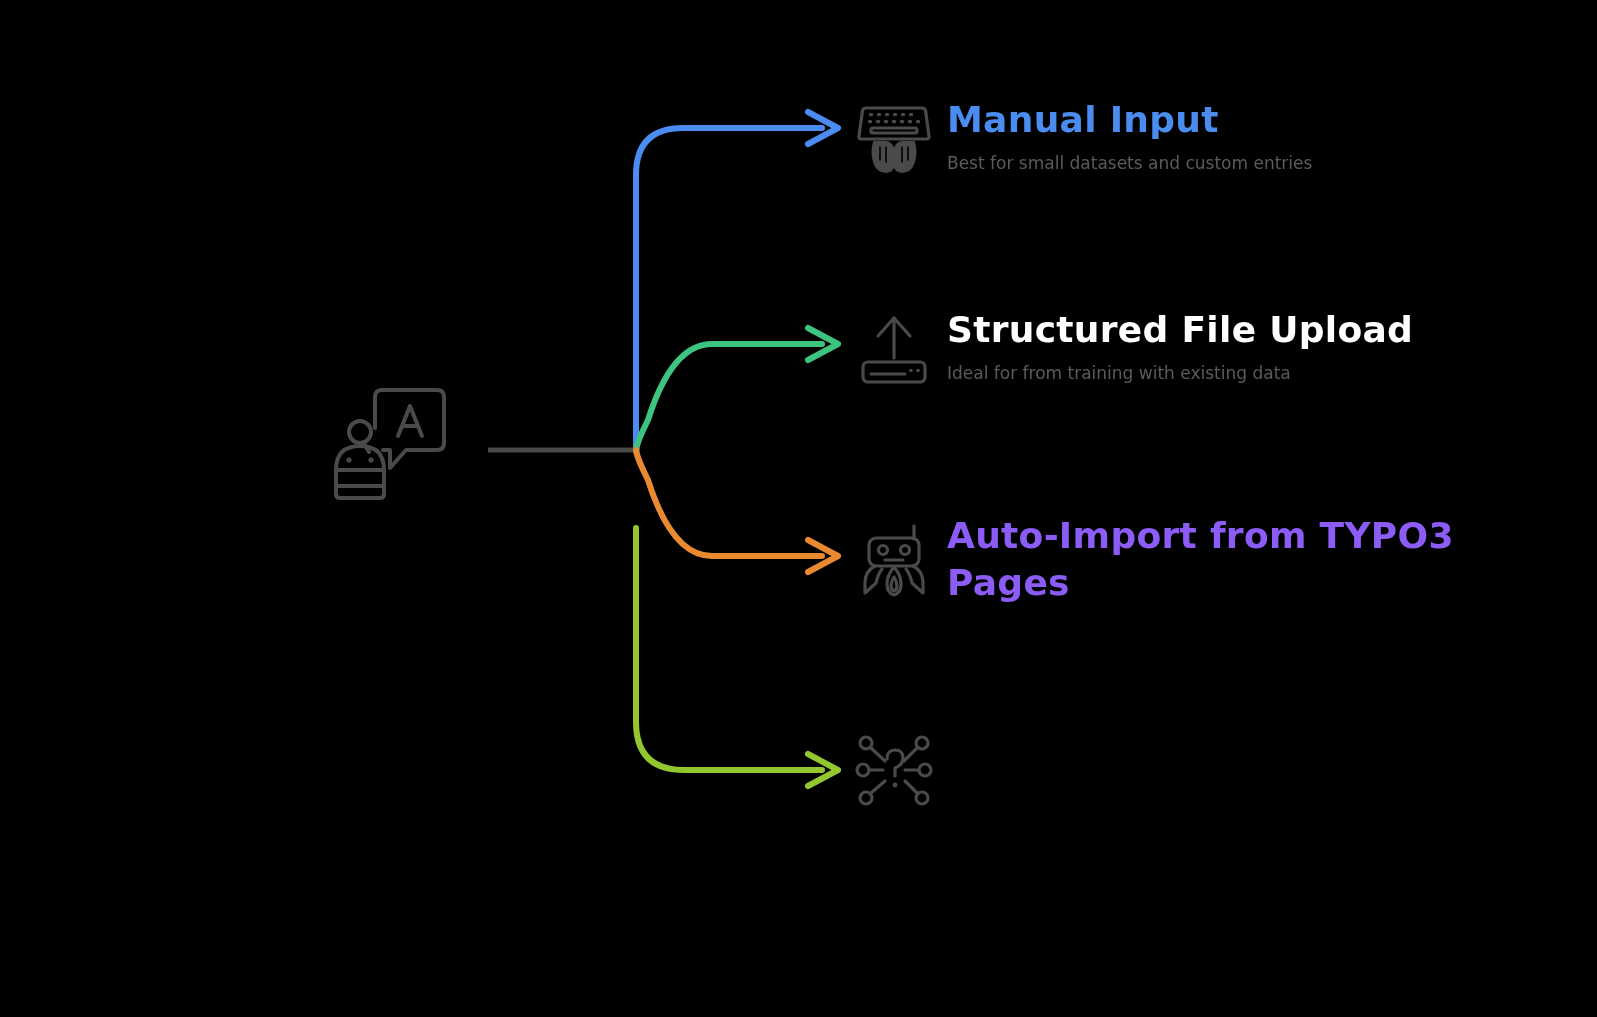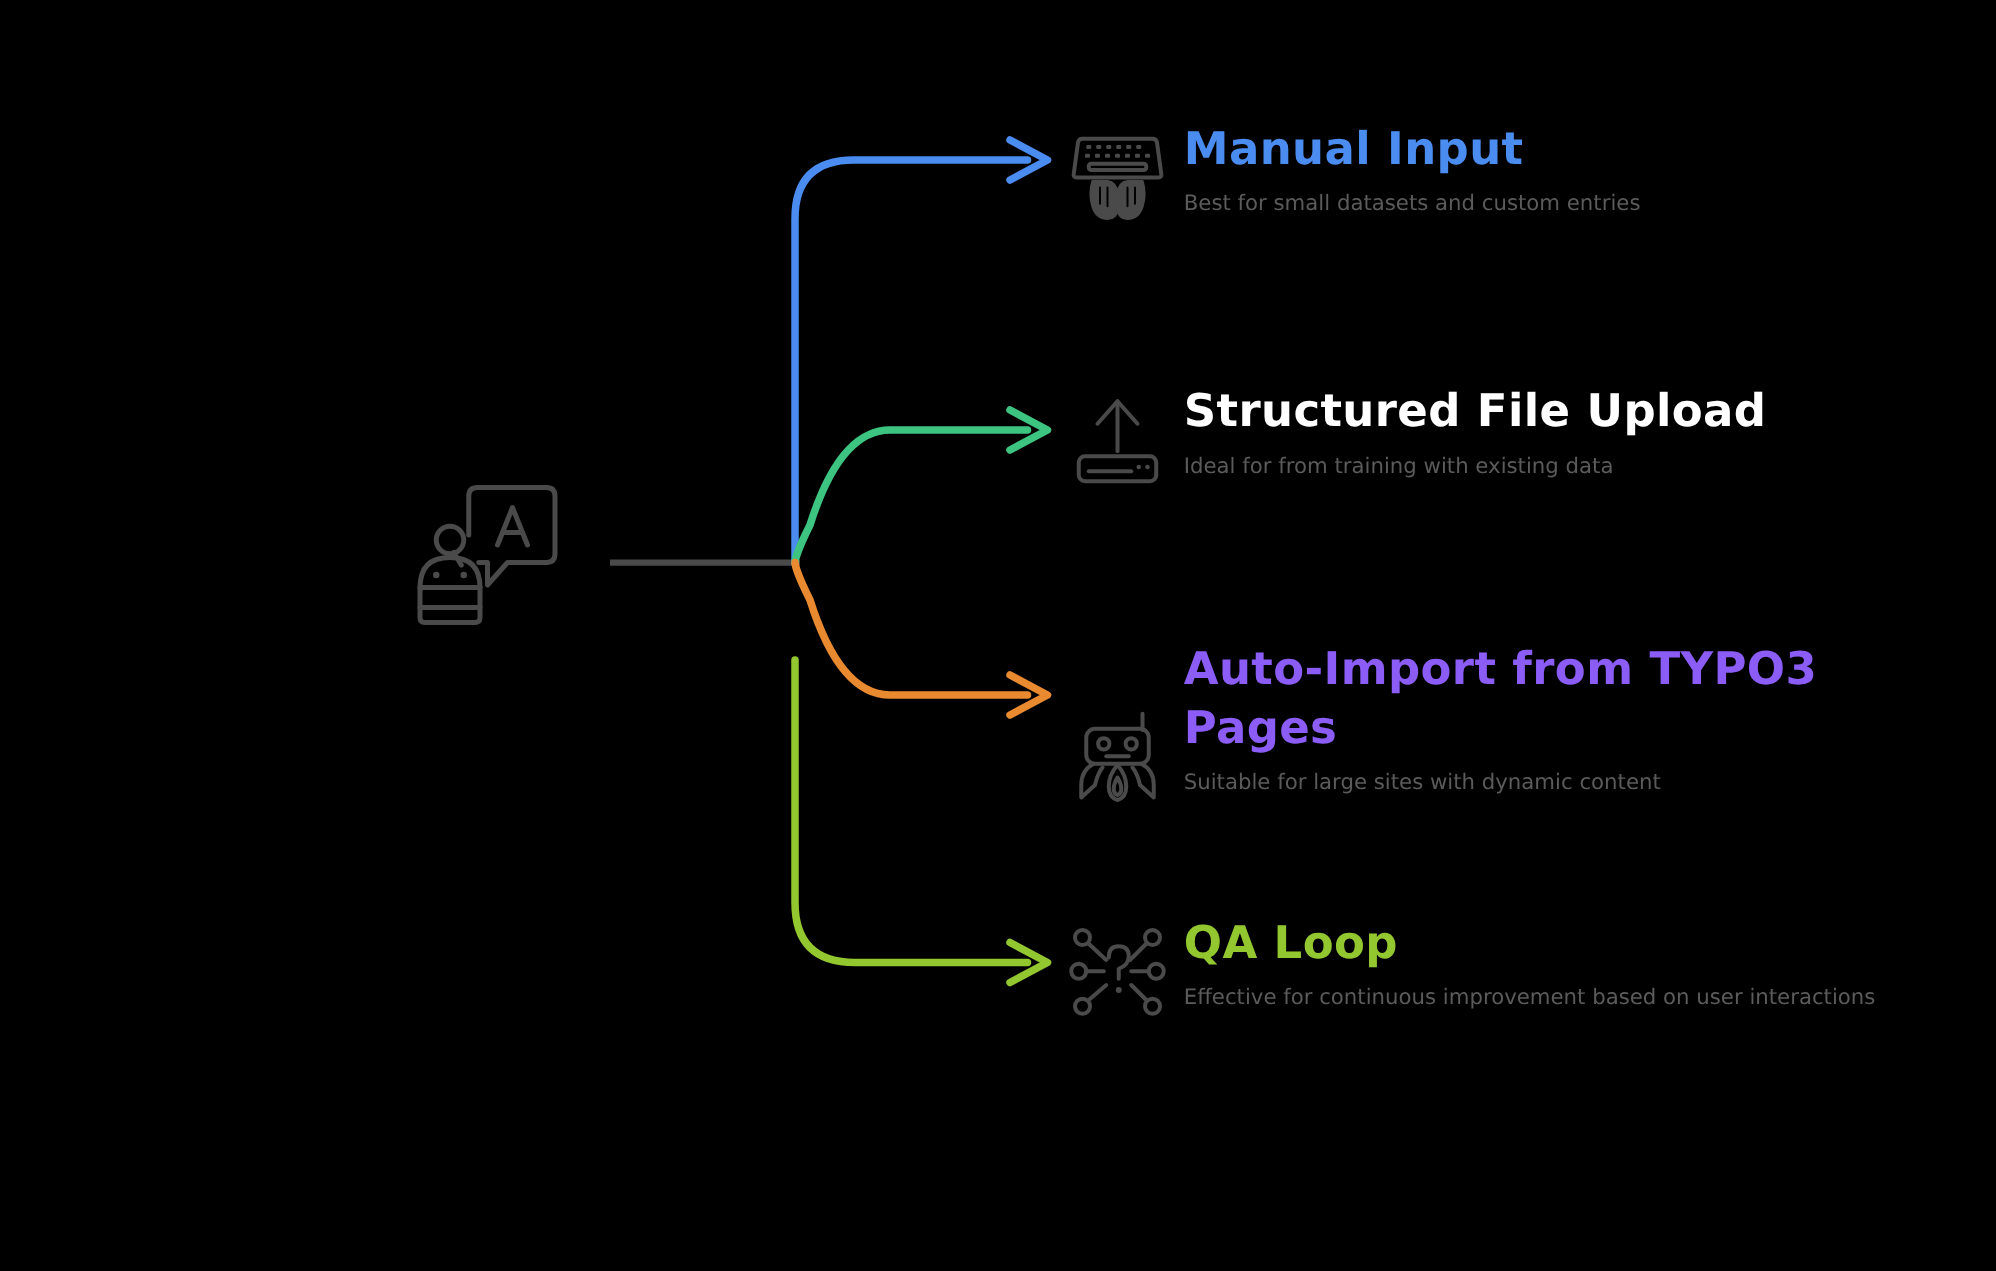--- a/index.html
+++ b/index.html
@@ -34,21 +34,21 @@
     position: absolute;
     left: 322px;
     top: 378px;
     width: 140px;
     height: 125px;
   }
   
   .branch {
     position: absolute;
     display: flex;
-    align-items: flex-end;
+    align-items: center;
   }
   .branch-icon {
     width: 78px;
     height: 78px;
     flex: 0 0 78px;
     margin-right: 14px;
   }
   .branch-text {
     width: 545px;
   }
@@ -208,21 +208,20 @@
 
         <path d="M 58 45 Q 68 50 68 62 L 68 72 L 57 62 Q 55 53 51 48"></path>
 
         <path d="M 39 46 Q 32 54 32 63 Q 32 72 39 74 Q 46 72 46 63 Q 46 54 39 46 Z"></path>
 
         <path d="M 39 56 Q 36 61 36 65 Q 36 69 39 70 Q 42 69 42 65 Q 42 61 39 56 Z"></path>
       </svg>
     </div>
     <div class="branch-text">
       <div class="branch-title">Auto-Import from TYPO3 Pages</div>
-      <div class="branch-desc">Suitable for large sites with dynamic content</div>
     </div>
   </div>
 
   <div class="branch" id="branch-3">
     <div class="branch-icon">
       <svg viewBox="0 0 78 78" width="78" height="78" xmlns="http://www.w3.org/2000/svg" fill="none" stroke="#4a4a4a" stroke-width="3.2" stroke-linecap="round" stroke-linejoin="round">
 
         <circle cx="11" cy="12" r="6"></circle>
         <circle cx="67" cy="12" r="6"></circle>
         <circle cx="8" cy="39" r="6"></circle>
@@ -234,19 +233,15 @@
         <path d="M 62 17 L 49 30"></path>
         <path d="M 14 39 L 28 39"></path>
         <path d="M 64 39 L 50 39"></path>
         <path d="M 16 62 L 30 50"></path>
         <path d="M 62 62 L 50 50"></path>
 
         <path d="M 32 28 Q 32 19 40 19 Q 48 19 48 27 Q 48 34 40 37 L 40 45"></path>
         <circle cx="40" cy="54" r="2.4" fill="#4a4a4a" stroke="none"></circle>
       </svg>
     </div>
-    <div class="branch-text">
-      <div class="branch-title">QA Loop</div>
-      <div class="branch-desc">Effective for continuous improvement based on user interactions</div>
-    </div>
   </div>
 
 </div>
 
 </body></html>

